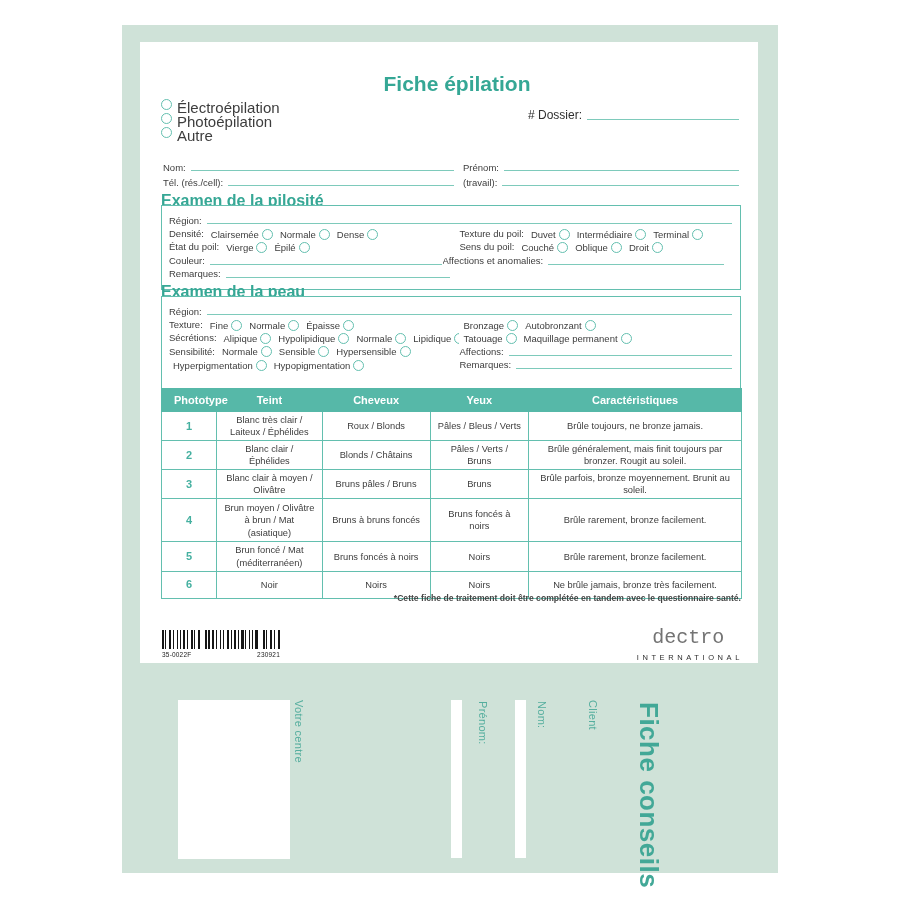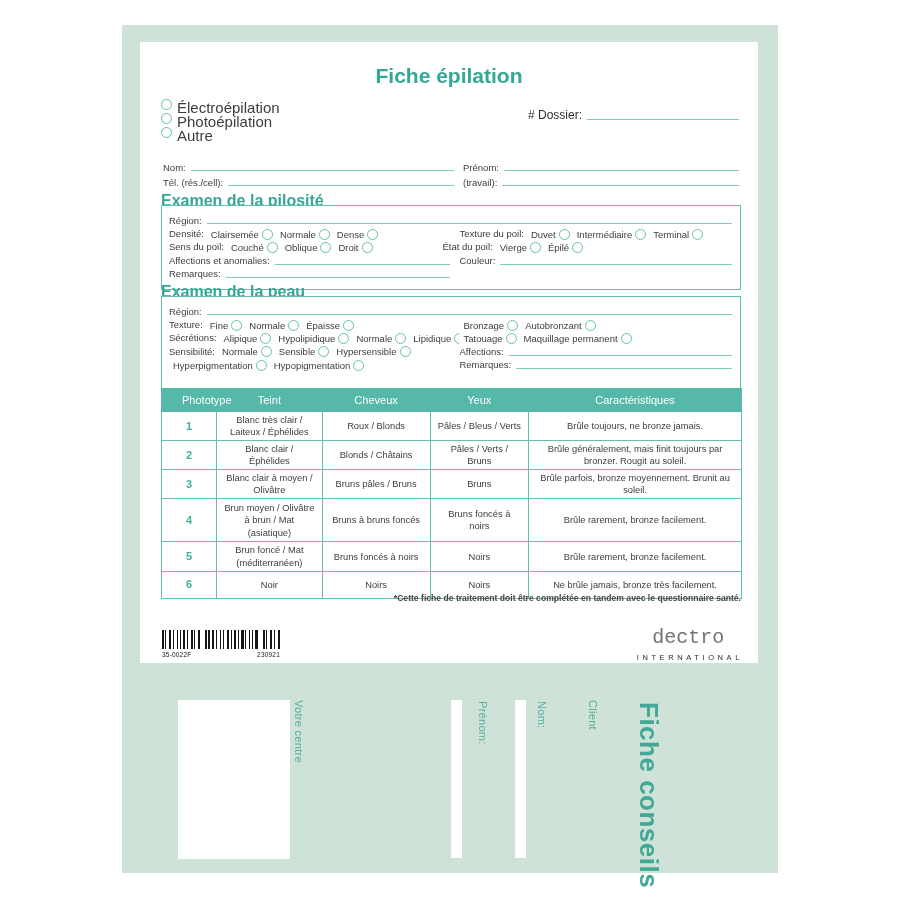--- a/index.html
+++ b/index.html
@@ -2,21 +2,21 @@
 <html><head>
 <meta charset="utf-8">
 <style>
   html,body{margin:0;padding:0;}
   body{width:900px;height:900px;background:#ffffff;font-family:"Liberation Sans",sans-serif;color:#3d3d3d;-webkit-font-smoothing:antialiased;}
   .stage{position:relative;width:900px;height:900px;overflow:hidden;background:#fff;}
   .green-panel{position:absolute;left:122px;top:25px;width:656px;height:848px;background:#cfe2d8;}
   .sheet{position:absolute;left:140px;top:42px;width:618px;height:621px;background:#ffffff;}
 
   
-  .title{position:absolute;top:22px;left:0;width:100%;margin:0;text-align:center;font-size:21px;font-weight:700;color:#35a795;}
+  .title{position:absolute;top:22px;left:0;width:100%;margin:8px;text-align:center;font-size:21px;font-weight:700;color:#35a795;}
   .types{position:absolute;left:21px;top:57px;}
   .type-row{display:flex;align-items:flex-start;height:13px;margin-bottom:1px;font-size:15px;color:#3d3d3d;}
   .type-row .cb{margin:0 5px 0 0;}
   .dossier{position:absolute;left:388px;right:18px;top:66px;display:flex;align-items:flex-end;}
   .dossier-label{font-size:12px;color:#2f2f2f;line-height:14px;white-space:nowrap;}
 
   
   .wline{flex:1;height:1px;background:#7ecabb;align-self:flex-end;margin:0 1px 3px 5px;min-width:12px;}
   .dossier .wline{margin-bottom:2px;}
 
@@ -34,21 +34,21 @@
   .fcell{display:flex;align-items:center;overflow:hidden;}
   .fcell.w1{width:51.5%;padding-right:8px;box-sizing:border-box;}
   .fcell.w2{width:48.5%;}
   .fcell.span2{width:100%;}
   .opt{margin-left:7px;white-space:nowrap;}
   .opt.first{margin-left:4px;}
   .cb{display:inline-block;width:9px;height:9px;border:1px solid #63bfaf;border-radius:50%;margin-left:3px;flex:0 0 auto;background:#fff;}
 
   
   .ptable{position:absolute;left:21px;width:581px;border-collapse:collapse;table-layout:fixed;}
-  .ptable th{background:#56b8a8;color:#fff;font-size:11px;font-weight:400;height:22px;border:1px solid #56b8a8;padding:0 20px;}
+  .ptable th{background:#56b8a8;color:#fff;font-size:11px;font-weight:700;height:22px;border:1px solid #56b8a8;padding:0 12px;}
   .ptable td{border:1px solid #63bfaf;font-size:9.3px;line-height:1.3;text-align:center;padding:2px 7px;color:#3d3d3d;background:#fff;}
   .ptable td.num{color:#45b0a0;font-size:11px;font-weight:700;}
   .ptable tbody tr:nth-child(1){height:25px;}
   .ptable tbody tr:nth-child(2){height:28px;}
   .ptable tbody tr:nth-child(3){height:28px;}
   .ptable tbody tr:nth-child(4){height:43px;}
   .ptable tbody tr:nth-child(5){height:28px;}
   .ptable tbody tr:nth-child(6){height:27px;}
 
   .footnote{position:absolute;top:551px;right:17px;font-size:8.6px;font-weight:700;color:#444;}
@@ -141,44 +141,44 @@
             <span class="flabel">Texture du poil:</span>
             <span class="opt">Duvet</span>
             <span class="cb"></span>
             <span class="opt">Intermédiaire</span>
             <span class="cb"></span>
             <span class="opt">Terminal</span>
             <span class="cb"></span>
           </div>
         </div>
         <div class="frow">
+          <div class="fcell w1">
+            <span class="flabel">État du poil:</span>
+            <span class="opt">Vierge</span>
+            <span class="cb"></span>
+            <span class="opt">Épilé</span>
+            <span class="cb"></span>
+          </div>
           <div class="fcell w2">
             <span class="flabel">Sens du poil:</span>
             <span class="opt">Couché</span>
             <span class="cb"></span>
             <span class="opt">Oblique</span>
             <span class="cb"></span>
             <span class="opt">Droit</span>
             <span class="cb"></span>
           </div>
-          <div class="fcell w1">
-            <span class="flabel">État du poil:</span>
-            <span class="opt">Vierge</span>
-            <span class="cb"></span>
-            <span class="opt">Épilé</span>
-            <span class="cb"></span>
-          </div>
-        </div>
-        <div class="frow">
+        </div>
+        <div class="frow">
+          <div class="fcell w2">
+            <span class="flabel">Couleur:</span>
+            <span class="wline"></span>
+          </div>
           <div class="fcell w1">
             <span class="flabel">Affections et anomalies:</span>
-            <span class="wline"></span>
-          </div>
-          <div class="fcell w2">
-            <span class="flabel">Couleur:</span>
             <span class="wline"></span>
           </div>
         </div>
         <div class="frow">
           <div class="fcell w1">
             <span class="flabel">Remarques:</span>
             <span class="wline"></span>
           </div>
           <div class="fcell w2"></div>
         </div>

